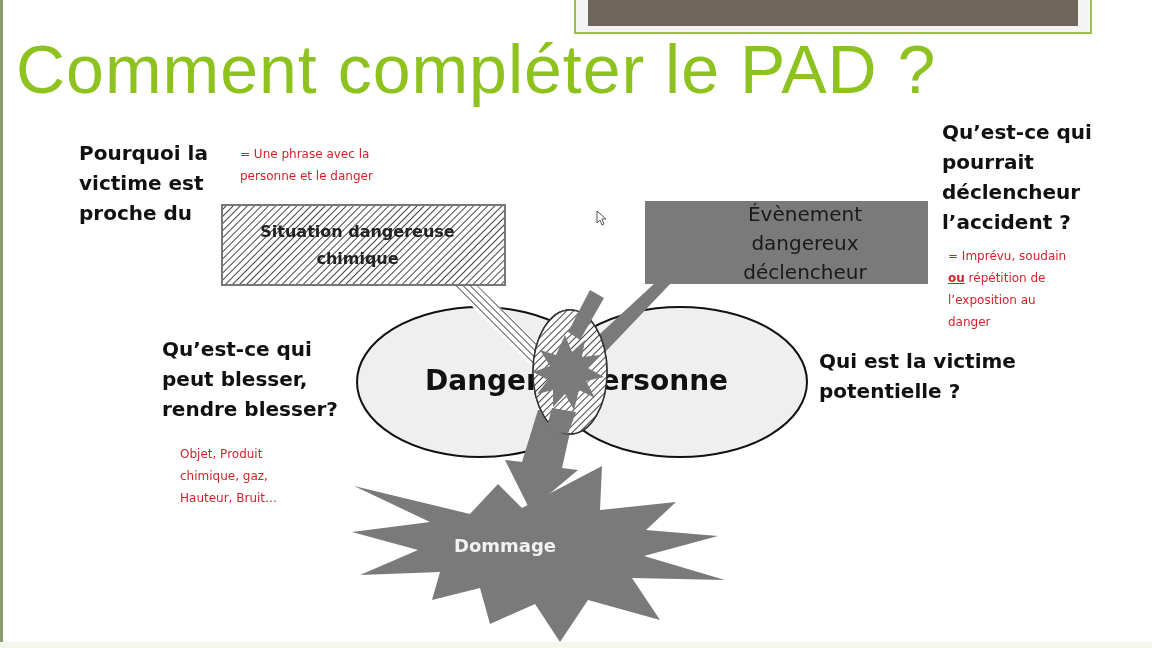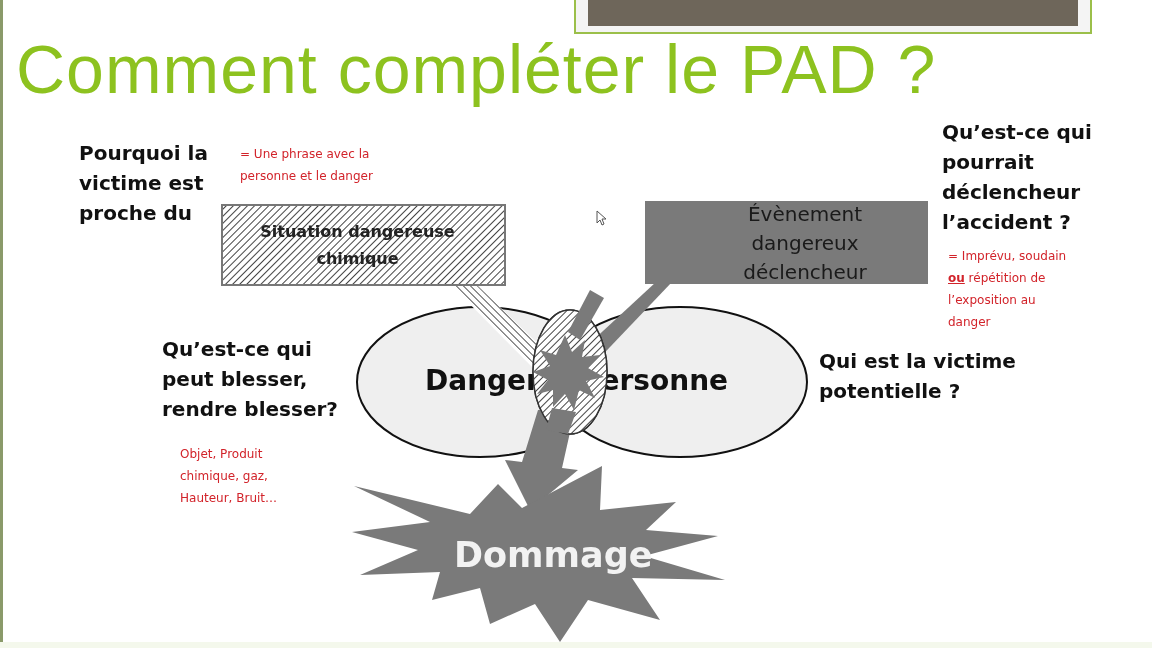--- a/index.html
+++ b/index.html
@@ -8,21 +8,21 @@
   .slide-border-bottom{position:absolute;left:0;bottom:0;width:1152px;height:6px;background:#f4f8ec;}
   .top-frame{position:absolute;left:574px;top:-4px;width:518px;height:38px;background:#f4f4f4;border:2px solid #9bbf4a;box-sizing:border-box;}
   .top-frame-inner{position:absolute;left:12px;top:0;right:12px;height:28px;background:#6e665a;}
   .title{position:absolute;left:16px;top:30px;font-family:"Liberation Sans",sans-serif;font-size:68px;color:#8dc21f;letter-spacing:1px;white-space:nowrap;font-weight:normal;}
   .q{position:absolute;font-family:"DejaVu Sans",sans-serif;font-weight:bold;font-size:20px;line-height:30px;color:#111;}
   .note{position:absolute;font-family:"DejaVu Sans",sans-serif;font-size:12px;line-height:22px;color:#d2232a;}
   .note u{font-weight:bold;}
   svg.diagram{position:absolute;left:0;top:0;}
   .box-text{position:absolute;text-align:center;font-family:"DejaVu Sans",sans-serif;font-weight:bold;color:#222;}
   .ellipse-label{position:absolute;font-family:"DejaVu Sans",sans-serif;font-weight:bold;font-size:28px;color:#111;}
-  .dommage{position:absolute;font-family:"DejaVu Sans",sans-serif;font-weight:bold;font-size:35px;color:#f2f2f2;}
+  .dommage{position:absolute;font-family:"DejaVu Sans",sans-serif;font-weight:bold;font-size:18px;color:#f2f2f2;}
   .cursor{position:absolute;left:596px;top:210px;}
 </style>
 </head>
 <body>
 
 <div class="slide-border-left"></div>
 <div class="slide-border-bottom"></div>
 
 <div class="top-frame">
   <div class="top-frame-inner"></div>

